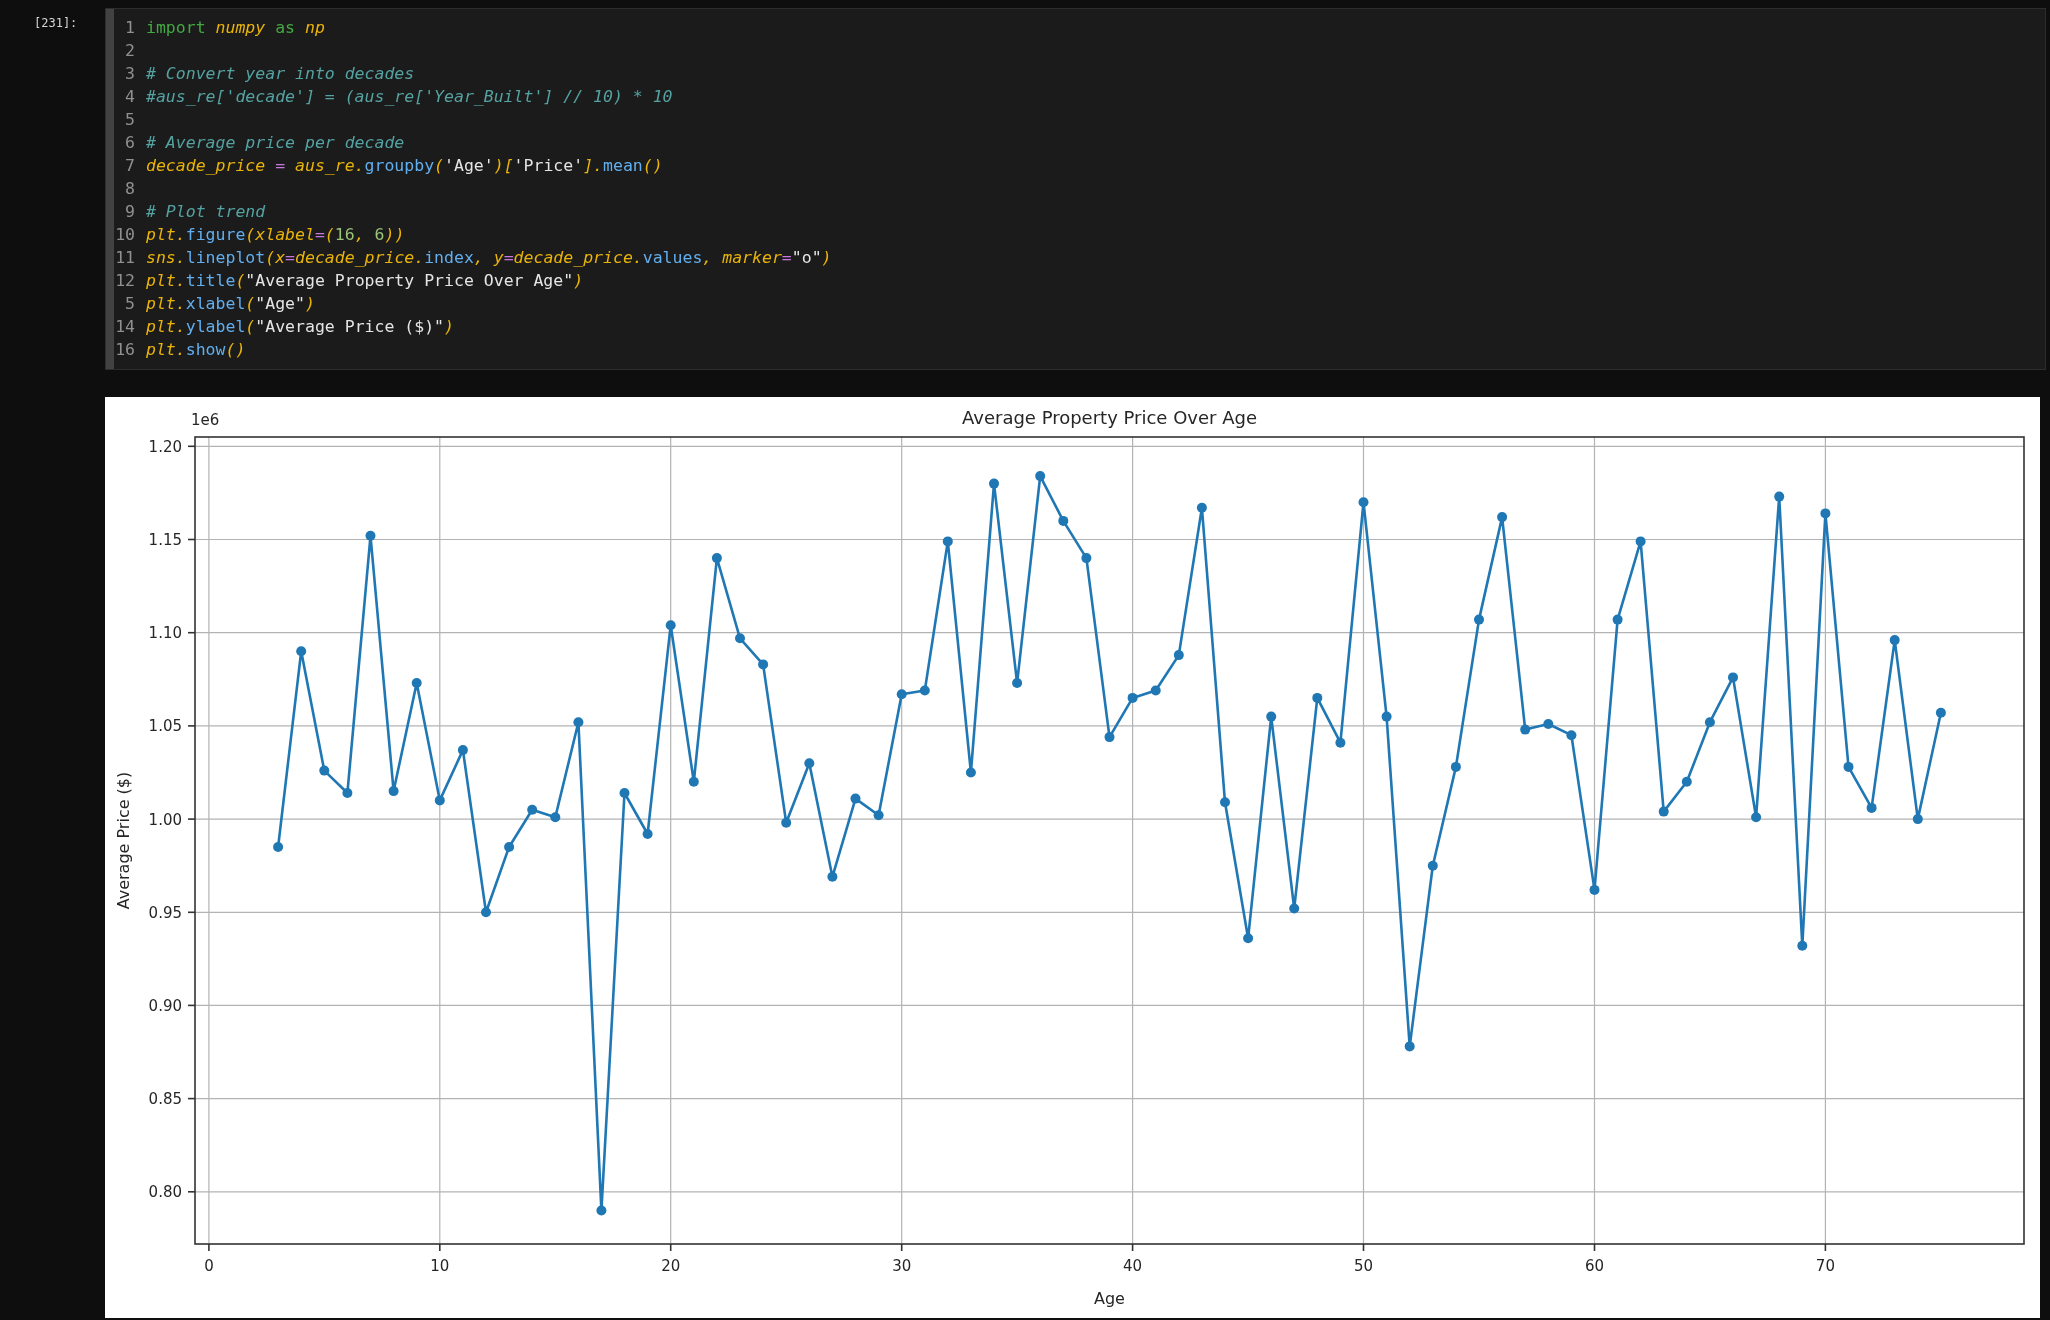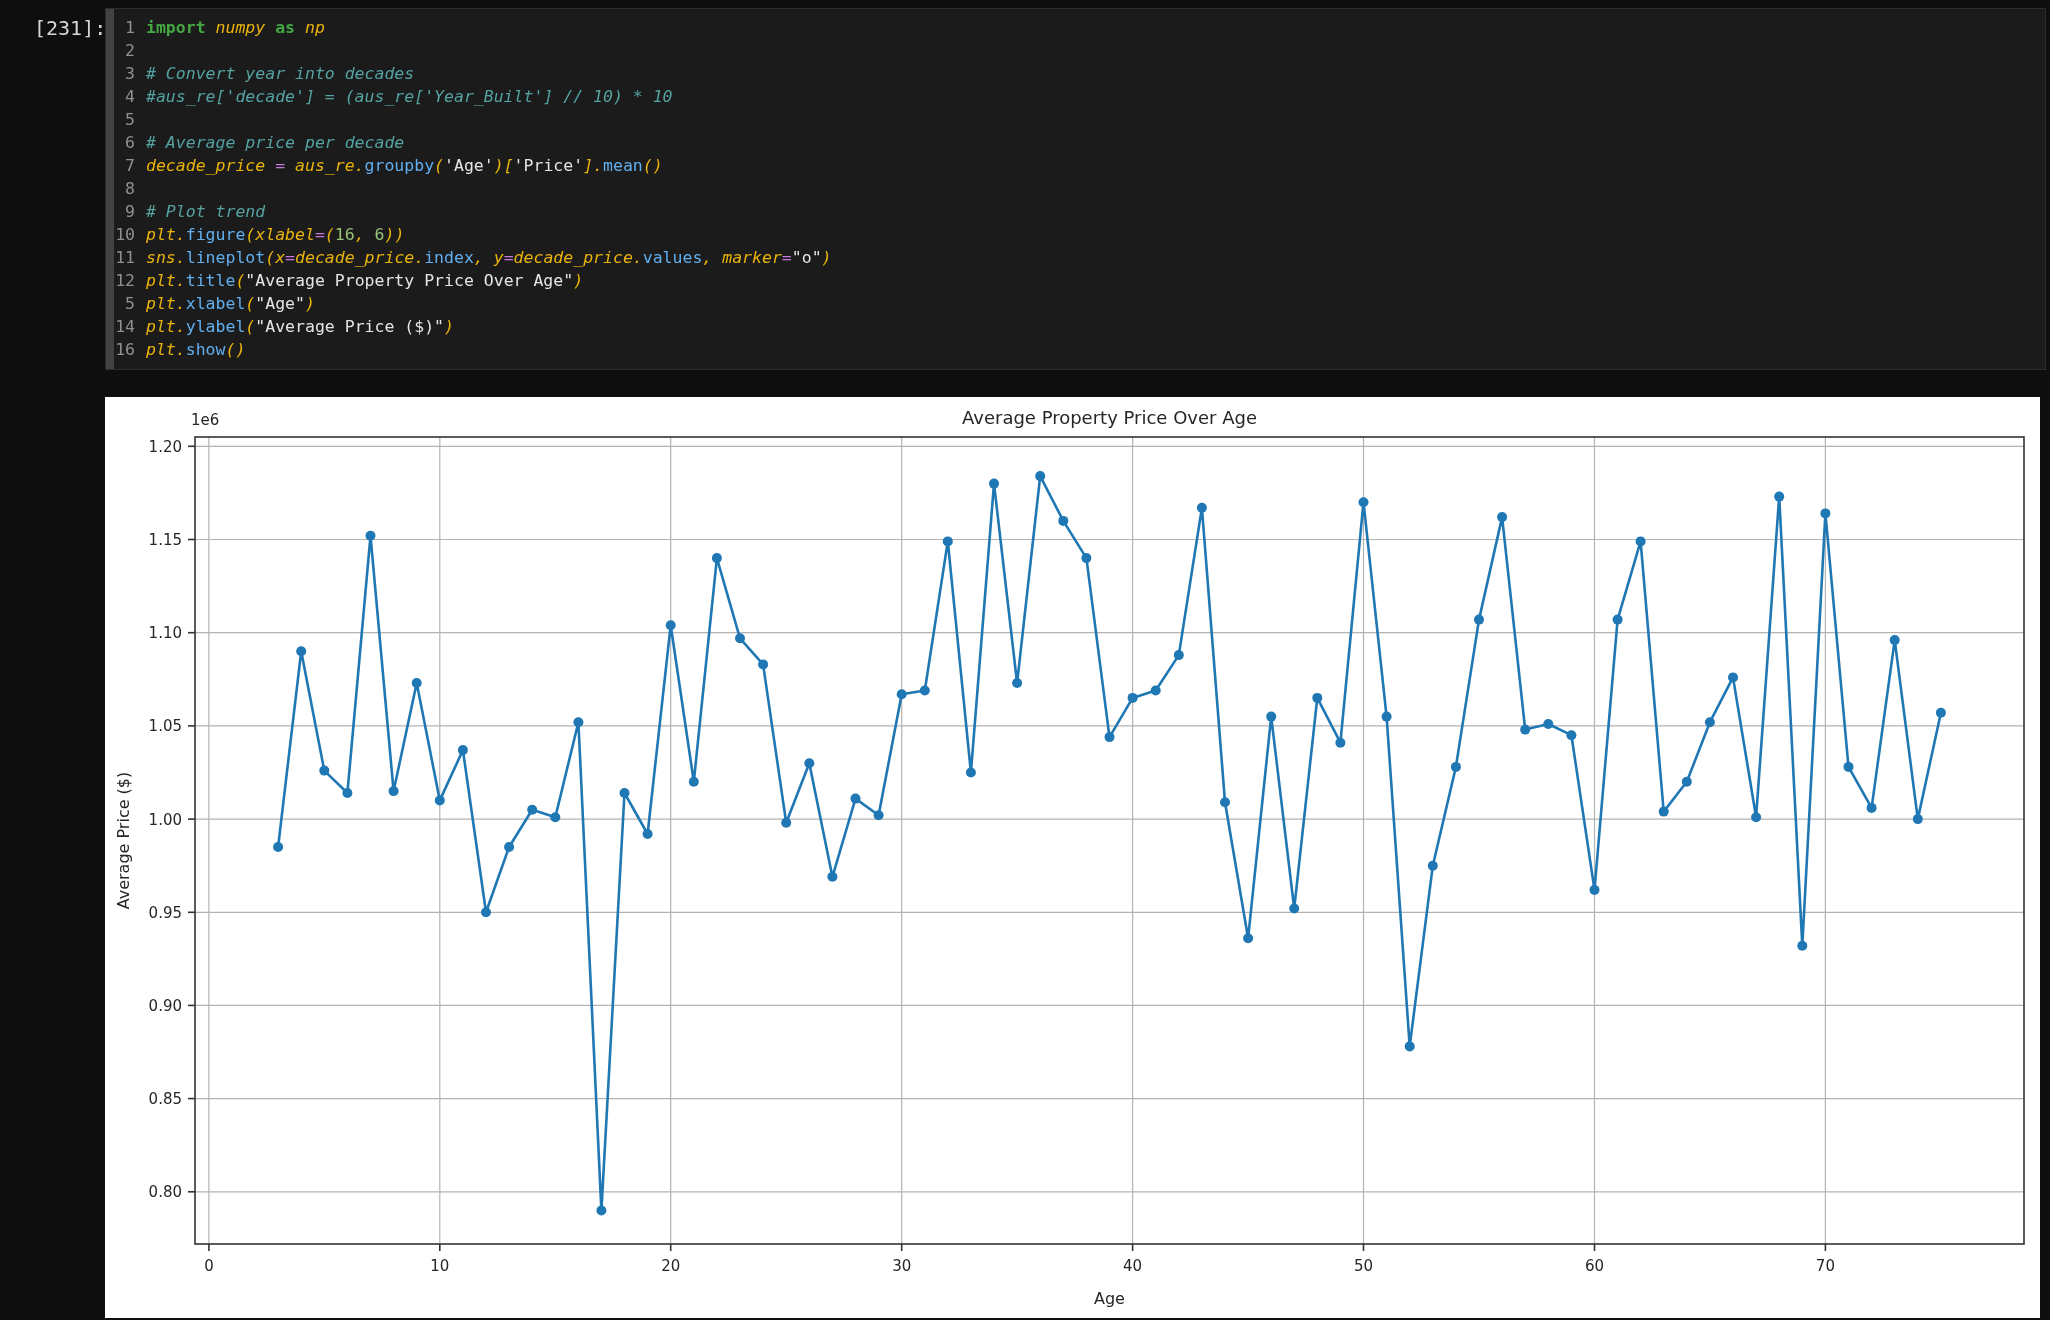--- a/index.html
+++ b/index.html
@@ -6,41 +6,41 @@
   html,body { width:2050px; height:1320px; }
   body {
     background:#0e0e0e;
     font-family:"DejaVu Sans", sans-serif;
     position:relative;
     overflow:hidden;
   }
   .prompt {
     position:absolute; left:34px; top:16px;
     font-family:"DejaVu Sans Mono", monospace;
-    font-size:20px; color:#d6d6d6;
+    font-size:12px; color:#d6d6d6;
   }
   .cell {
     position:absolute; left:105px; top:8px; width:1941px;
     background:#1b1b1b; border:1px solid #2d2d2d;
     display:flex;
   }
   .collapser { width:8px; background:#424242; flex:none; }
   .editor {
     flex:1; padding:7px 0 8px 0;
     font-family:"DejaVu Sans Mono", monospace;
     font-size:16.5px; line-height:23px;
   }
   .code-line { display:flex; white-space:pre; }
   .gutter {
     width:32px; flex:none; text-align:right; padding-right:11px;
     color:#909090;
   }
   .code { white-space:pre; color:#f2f2f2; }
   .tok-pl { color:#eab308;font-style:italic; }
-  .tok-kw { color:#43a843; font-weight:bold; }
+  .tok-kw { color:#43a843; font-weight:normal; }
   .tok-cm { color:#55a2a2; font-style:italic; }
   .tok-st { color:#e5e5e5; }
   .tok-nu { color:#98c379; }
   .tok-fn { color:#61afef; }
   .tok-op { color:#c678dd; }
   .output {
     position:absolute; left:105px; top:397px;
     width:1935px; height:921px; background:#ffffff;
   }
   .output svg { display:block; width:1935px; height:921px; }

